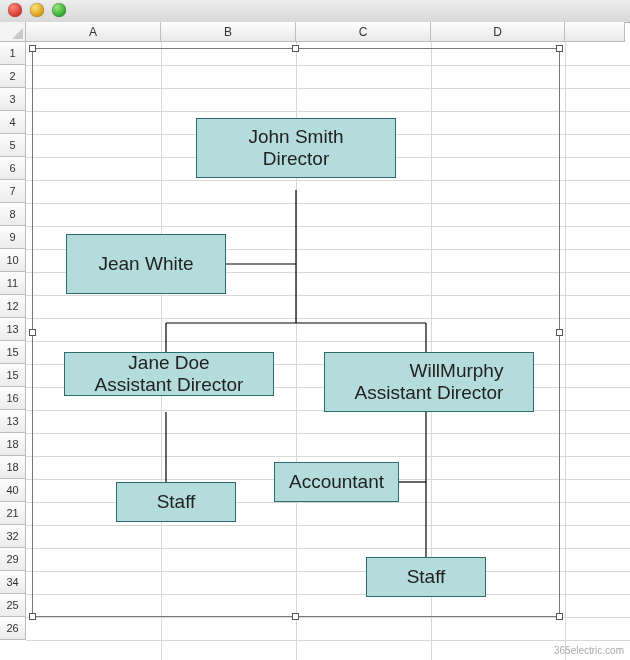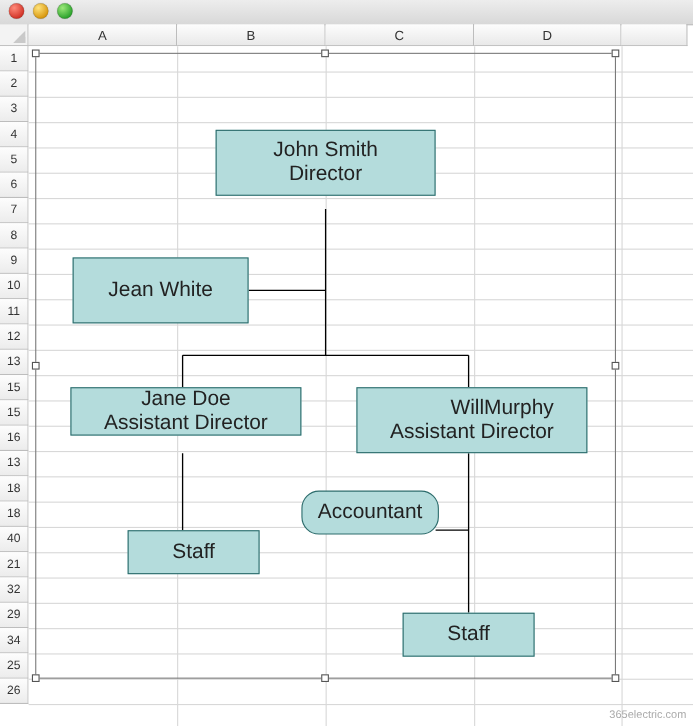--- a/index.html
+++ b/index.html
@@ -297,21 +297,21 @@
       <span>
         <span>WillMurphy</span><br>
         <span>Assistant Director</span>
       </span>
     </div>
 
     <div class="node" style="left:90px; top:440px; width:120px; height:40px;">
       <span>Staff</span>
     </div>
 
-    <div class="node" style="left:248px; top:404px; width:125px; height:40px;border-radius:16px;">
+    <div class="node" style="left:248px; top:420px; width:125px; height:40px;">
       <span>Accountant</span>
     </div>
 
     <div class="node" style="left:340px; top:515px; width:120px; height:40px;">
       <span>Staff</span>
     </div>
 
   </div>
 
 </div>

